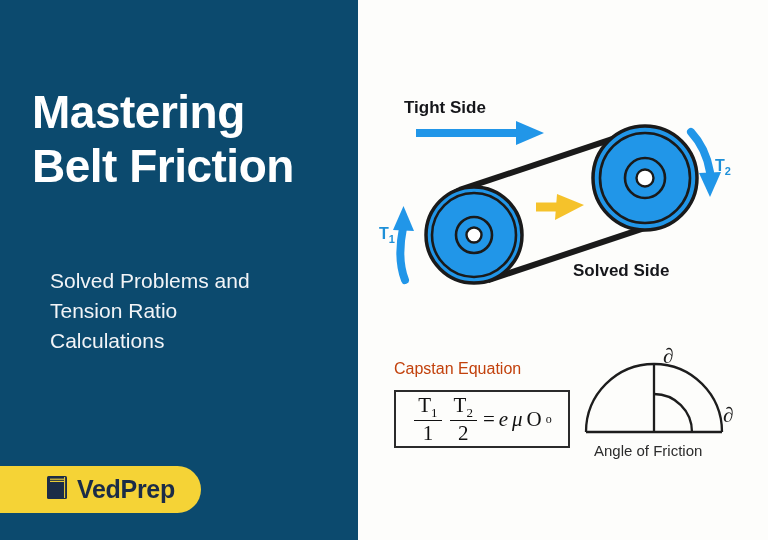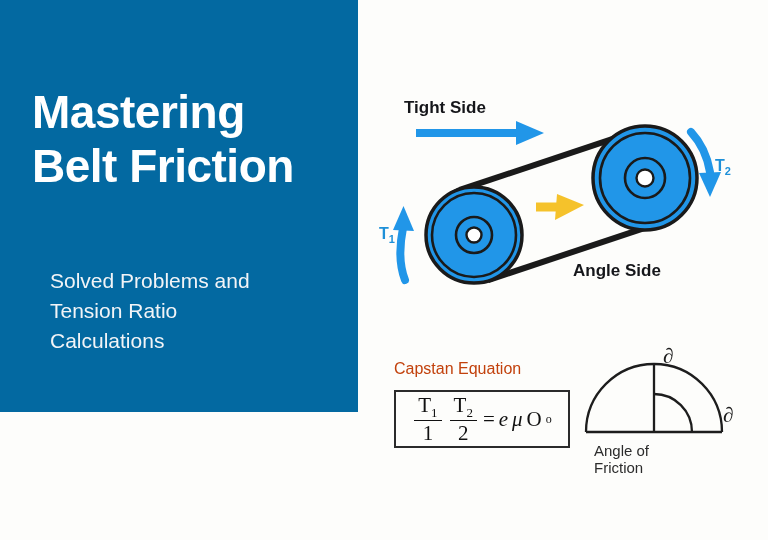--- a/index.html
+++ b/index.html
@@ -16,22 +16,22 @@
     height: 540px;
     overflow: hidden;
     background: #fdfdfb;
   }
   
   #left-panel {
     position: absolute;
     left: 0;
     top: 0;
     width: 358px;
-    height: 412px;
-    background: #0369a1;
+    height: 540px;
+    background: #0c4a6e;
   }
   #title-block {
     position: absolute;
     left: 32px;
     top: 86px;
     width: 310px;
   }
   #poster-title {
     font-family: "Liberation Sans", sans-serif;
     font-weight: bold;
@@ -76,20 +76,21 @@
     letter-spacing: -0.3px;
   }
   
   #right-panel {
     position: absolute;
     left: 358px;
     top: 0;
     width: 330px;
     height: 540px;
     background: #fdfdfb;
+    padding-left: 44px;
   }
   .abs { position: absolute; }
   .diagram-label {
     font-family: "Liberation Sans", sans-serif;
     font-weight: bold;
     color: #15161a;
   }
   #tight-side-label {
     left: 46px; top: 98px;
     font-size: 17px;
@@ -168,20 +169,31 @@
 
     <div id="title-block">
       <h1 id="poster-title">Mastering
 Belt Friction</h1>
     </div>
 
     <p id="poster-subtitle">Solved Problems and
 Tension Ratio
 Calculations</p>
 
+    <div id="logo-badge">
+      <span id="logo-icon">
+        <svg width="22" height="25" viewBox="0 0 22 25">
+          <rect x="1" y="1" width="20" height="23" rx="1.5" fill="#1b2c47"></rect>
+          <line x1="4" y1="4.2" x2="18" y2="4.2" stroke="#f5d336" stroke-width="1.1"></line>
+          <line x1="4" y1="6.4" x2="18" y2="6.4" stroke="#f5d336" stroke-width="1.1"></line>
+          <line x1="18.6" y1="2" x2="18.6" y2="23" stroke="#f5d336" stroke-width="1"></line>
+        </svg>
+      </span>
+      <span id="logo-text">VedPrep</span>
+    </div>
   </div>
 
   <div id="right-panel">
 
     <svg class="abs" style="left:0; top:0;" width="410" height="330" viewBox="0 0 410 330">
 
       <g>
         <path d="M 101.8 189.9 L 272.8 132.9" fill="none" stroke="#1a1a1a" stroke-width="6"></path>
         <path d="M 130.2 280.1 L 301.2 223.1" fill="none" stroke="#1a1a1a" stroke-width="6"></path>
         <path d="M 101.8 189.9 A 48 48 0 0 0 130.2 280.1" fill="none" stroke="#1a1a1a" stroke-width="6"></path>
@@ -218,21 +230,21 @@
       </g>
 
       <g>
         <path d="M 333 132 C 345 145 350 160 352 172" fill="none" stroke="#2196e8" stroke-width="8" stroke-linecap="round"></path>
         <polygon points="341,173 352,197 363,172" fill="#2196e8"></polygon>
       </g>
     </svg>
 
     <div class="abs diagram-label" id="tight-side-label">Tight Side</div>
 
-    <div class="abs diagram-label" id="slack-side-label">Angle Side</div>
+    <div class="abs diagram-label" id="slack-side-label">Solved Side</div>
 
     <div class="abs tension-label" id="t1-label">
       <span>T</span><sub>1</sub>
     </div>
 
     <div class="abs tension-label" id="t2-label">
       <span>T</span><sub>2</sub>
     </div>
 
     <div class="abs" id="capstan-title">Capstan Equation</div>

